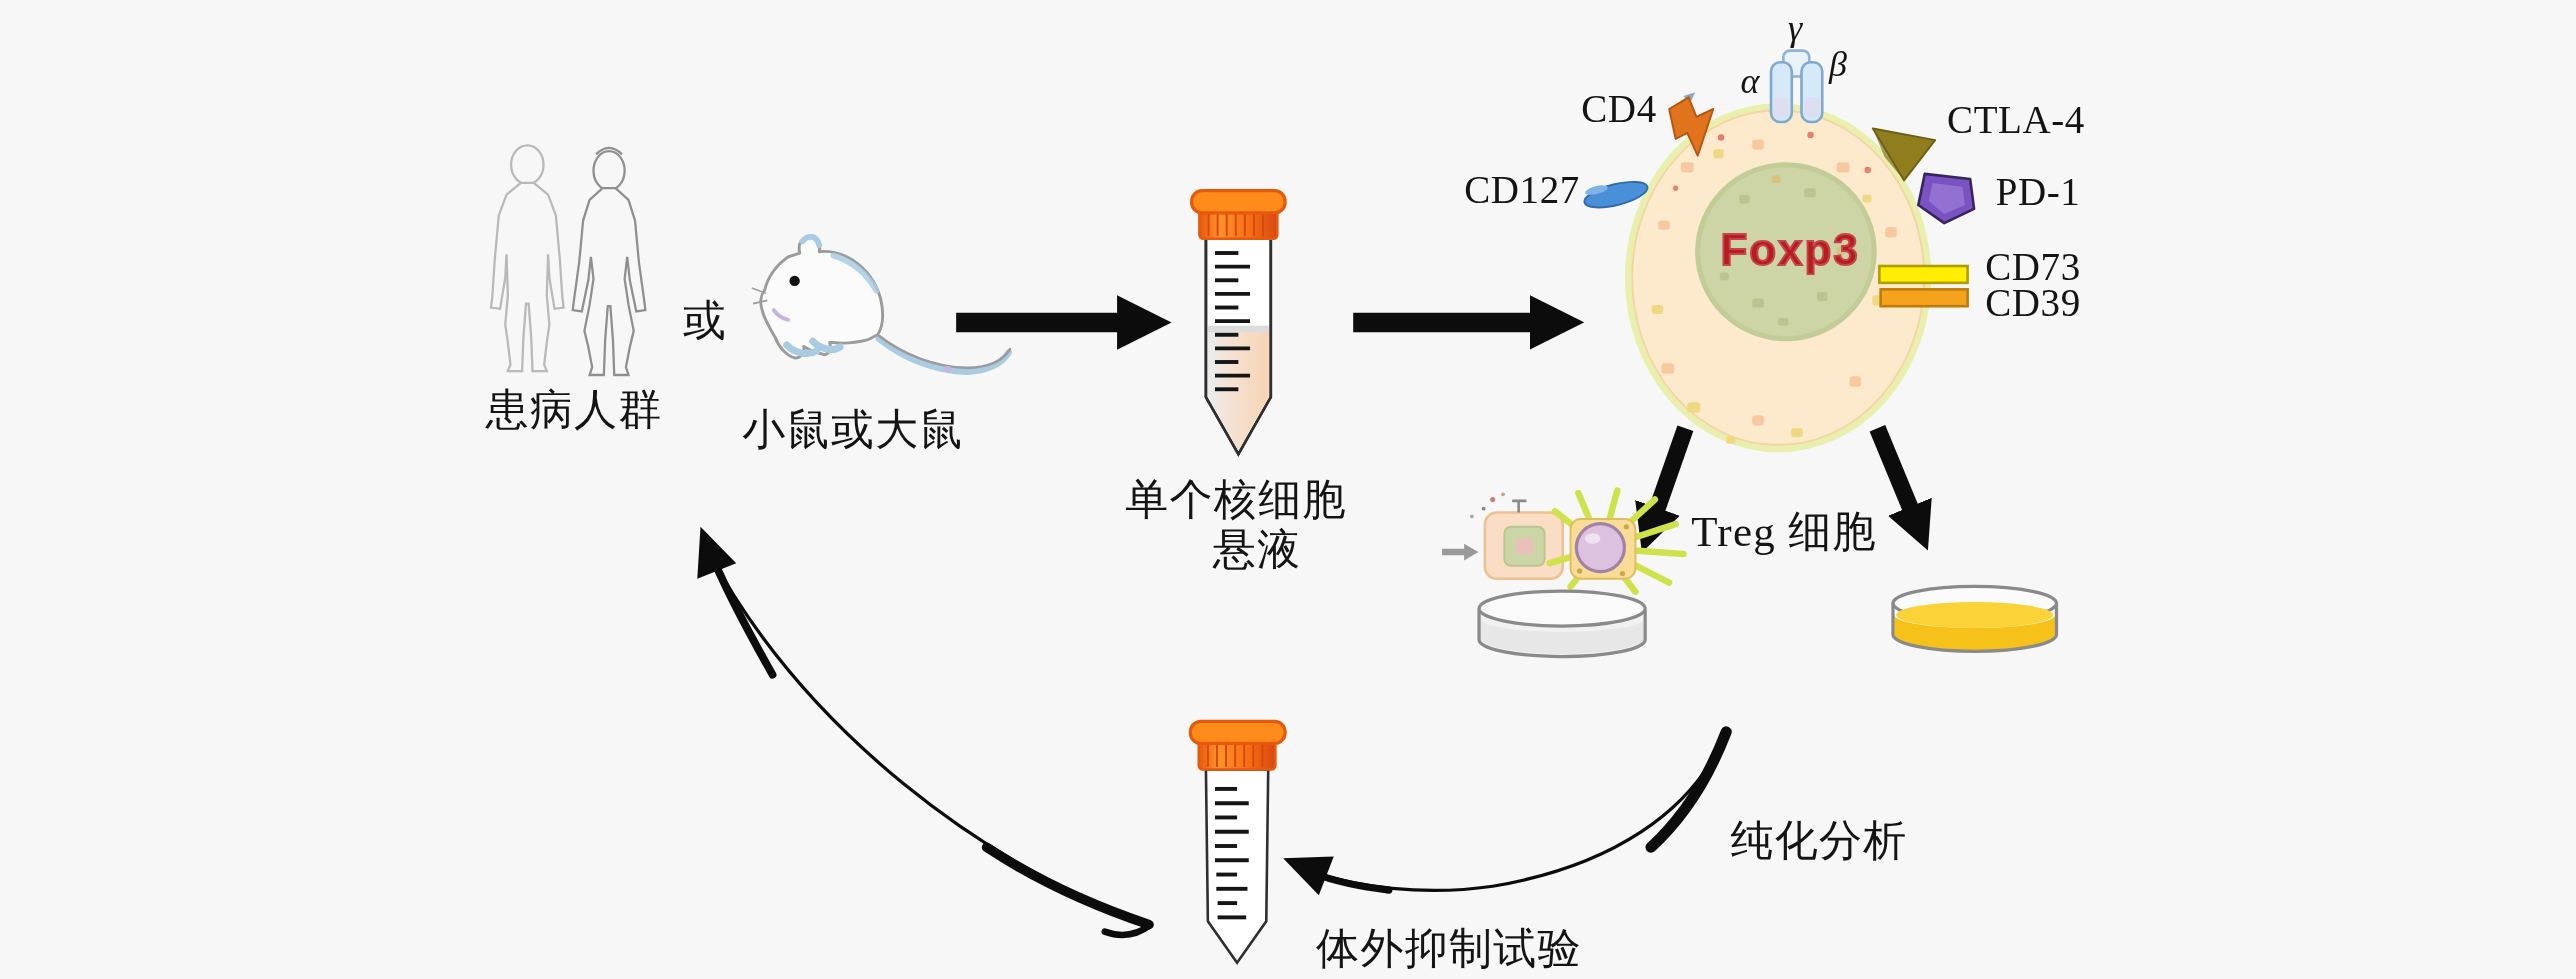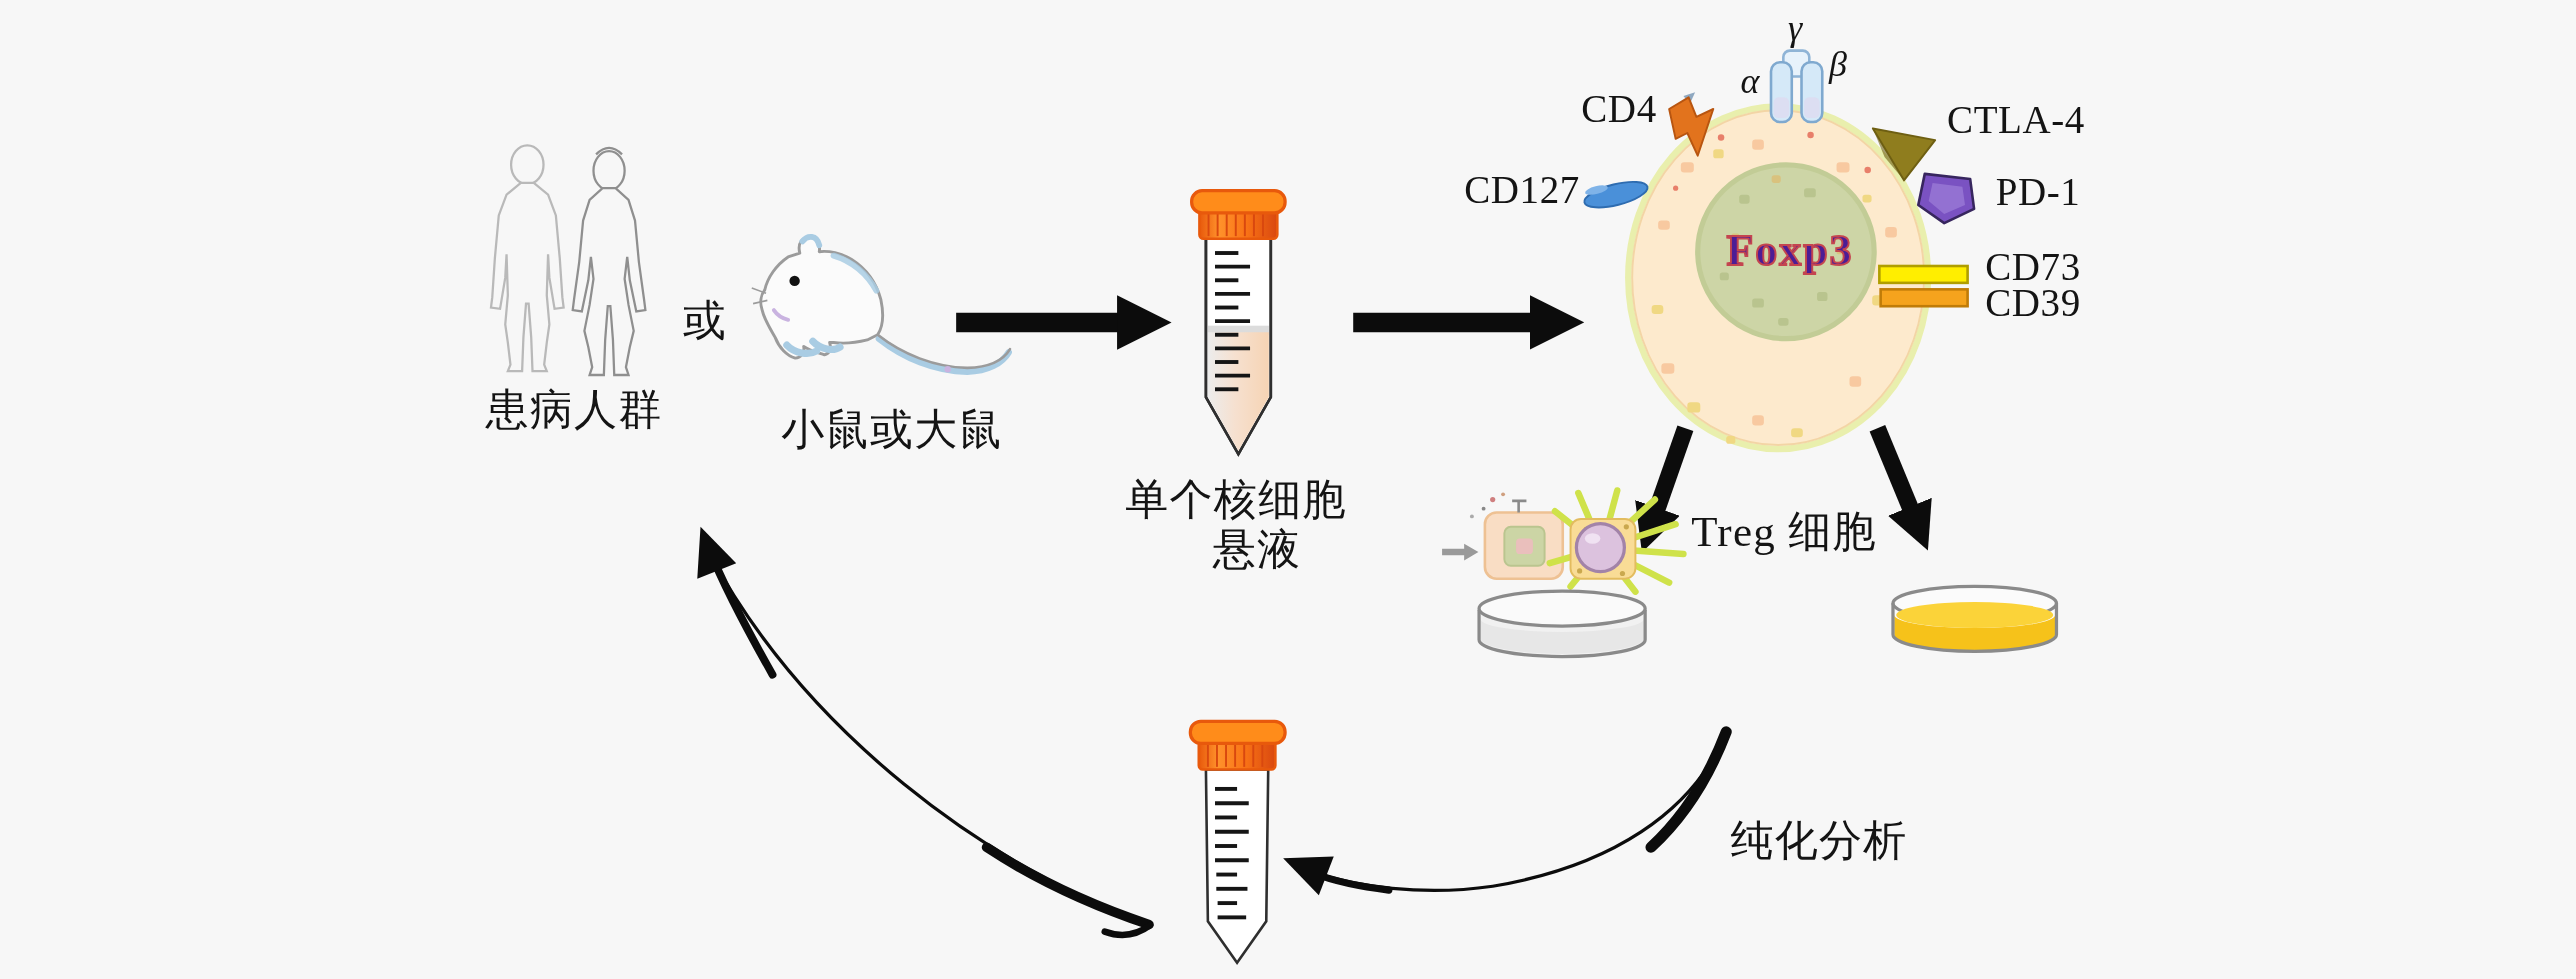--- a/index.html
+++ b/index.html
@@ -4,22 +4,22 @@
 <style>
   html,body{margin:0;padding:0;background:#f7f7f7;}
   .canvas{position:relative;width:2576px;height:979px;background:#f7f7f7;overflow:hidden;
           font-family:"Liberation Serif","DejaVu Serif",serif;color:#111;}
   .canvas svg{position:absolute;left:0;top:0;}
   .lbl{position:absolute;transform:translate(-50%,-50%);white-space:nowrap;
        font-size:43px;color:#141414;letter-spacing:1.3px;text-align:center;}
   .lbl.latin{letter-spacing:0.6px;}
   .lbl.small{font-size:39px;}
   .lbl.greek{font-size:36px;font-style:italic;letter-spacing:0;}
-  .lbl.foxp3{font-family:Liberation Serif, serif;
-       font-size:44px;font-weight:bold;color:#4c1d95;letter-spacing:1.9px;
+  .lbl.foxp3{font-family:Liberation Sans, sans-serif;
+       font-size:44px;font-weight:bold;color:#b91c1c;letter-spacing:1.9px;
        -webkit-text-stroke:1.9px #c4454f;text-stroke:1.9px #c4454f;}
 </style>
 </head>
 <body>
 
 <div class="canvas">
 
 <svg width="2576" height="979" viewBox="0 0 3969 1509">
   <defs>
     <marker id="ah" viewBox="0 0 10 10" refX="2.5" refY="5" markerWidth="2.8" markerHeight="2.8" orient="auto">
@@ -262,25 +262,26 @@
           <line x1="1917" y1="1142" x2="1917" y2="1182"></line>
           <line x1="1931" y1="1142" x2="1931" y2="1182"></line>
           <line x1="1945" y1="1142" x2="1945" y2="1182"></line>
         </g>
     <rect x="1834" y="1112" width="146" height="34" rx="16" fill="#ff8c1a" stroke="#e8590c" stroke-width="5"></rect>
   </g>
 </svg>
 
 <div class="lbl" style="left:574px;top:410px;">患病人群</div>
 <div class="lbl" style="left:705px;top:321px;">或</div>
-<div class="lbl" style="left:892px;top:430px;text-align:right;">小鼠或大鼠</div>
+<div class="lbl" style="left:853px;top:430px;text-align:right;">小鼠或大鼠</div>
 <div class="lbl" style="left:1236px;top:500px;">单个核细胞</div>
 <div class="lbl" style="left:1236px;top:550px;margin-left:21px;">悬液</div>
 <div class="lbl" style="left:1784px;top:532px;">Treg 细胞</div>
 <div class="lbl" style="left:1819px;top:841px;">纯化分析</div>
+<div class="lbl" style="left:1449px;top:949px;">体外抑制试验</div>
 
 <div class="lbl latin small" style="left:1619px;top:108px;">CD4</div>
 <div class="lbl latin small" style="left:1522px;top:189px;">CD127</div>
 <div class="lbl latin small" style="left:2016px;top:119px;">CTLA-4</div>
 <div class="lbl latin small" style="left:2038px;top:191px;">PD-1</div>
 <div class="lbl latin small" style="left:2033px;top:266px;">CD73</div>
 <div class="lbl latin small" style="left:2033px;top:302px;">CD39</div>
 <div class="lbl greek" style="left:1750px;top:81px;">α</div>
 <div class="lbl greek" style="left:1838px;top:64px;">β</div>
 <div class="lbl greek" style="left:1795px;top:28px;">γ</div>

